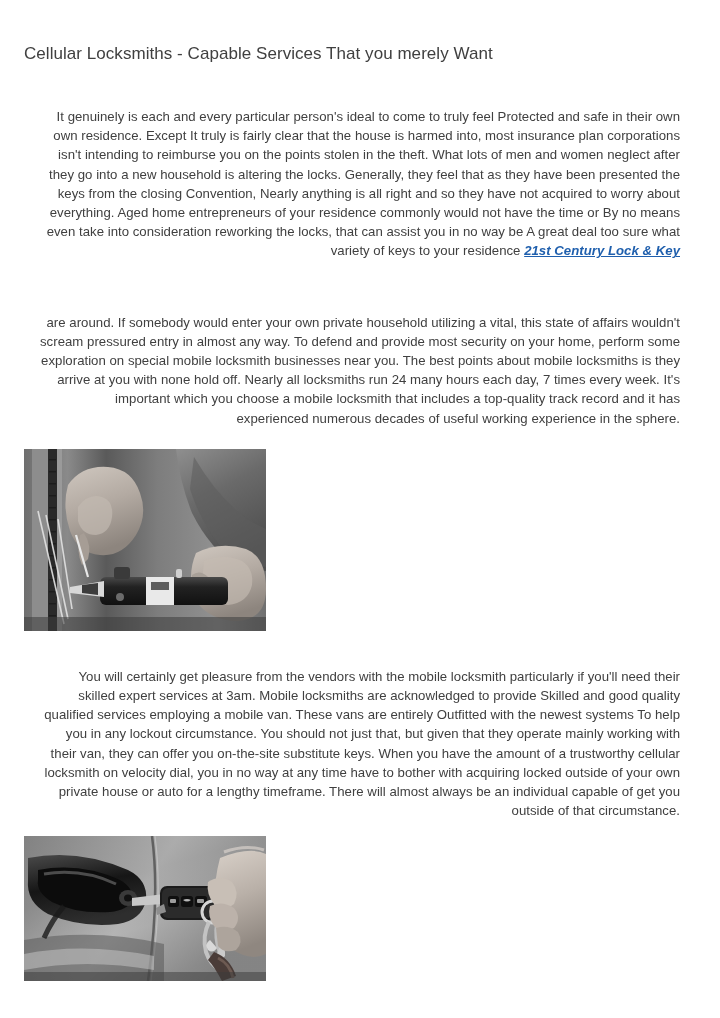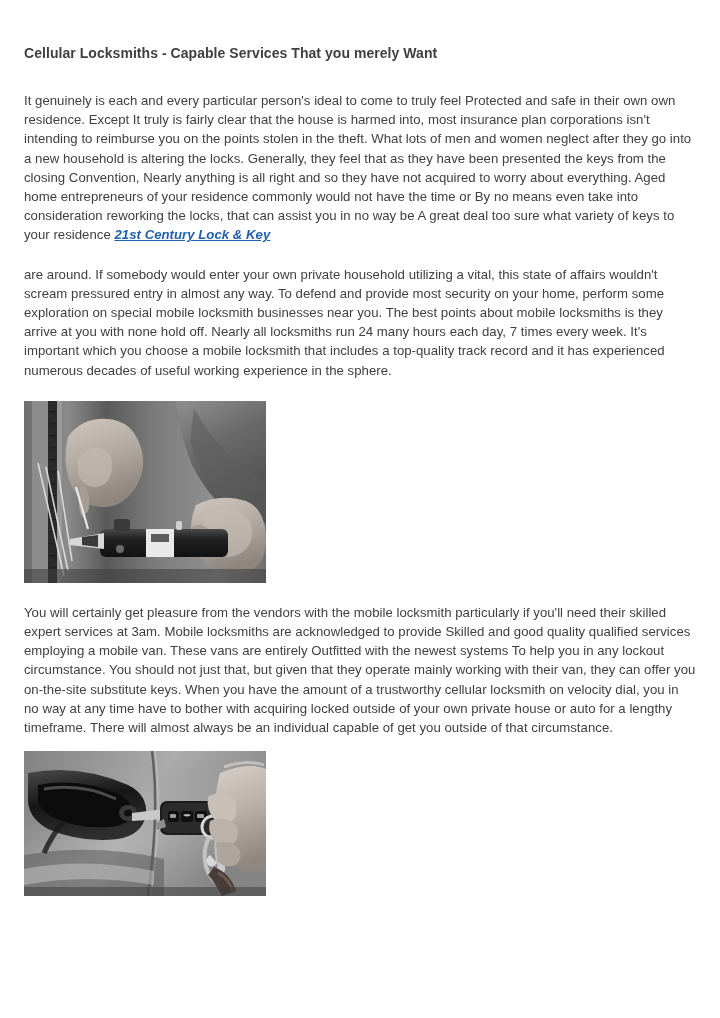--- a/index.html
+++ b/index.html
@@ -25,33 +25,33 @@
     padding: 0;
     box-sizing: border-box;
   }
   .content {
     position: absolute;
     left: 24px;
     top: 44px;
     width: 672px;
   }
   .doc-title {
-    font-size: 14px;
+    font-size: 17px;
     line-height: 19px;
     color: #404040;
     margin: 0 0 9px 0;
-    font-weight: bold;
+    font-weight: normal;
     letter-spacing: 0.05px;
   }
   .para {
     font-size: 13.2px;
     line-height: 19.2px;
     color: #404040;
-    margin: 0;
-    text-align: left;
+    margin: 16px;
+    text-align: right;
     letter-spacing: 0.02px;
   }
   .spacer-sm { height: 19px; }
   .spacer-md { height: 20px; }
   .inline-link {
     color: #1F5FAD;
     font-weight: bold;
     font-style: italic;
     text-decoration: underline;
     cursor: pointer;

